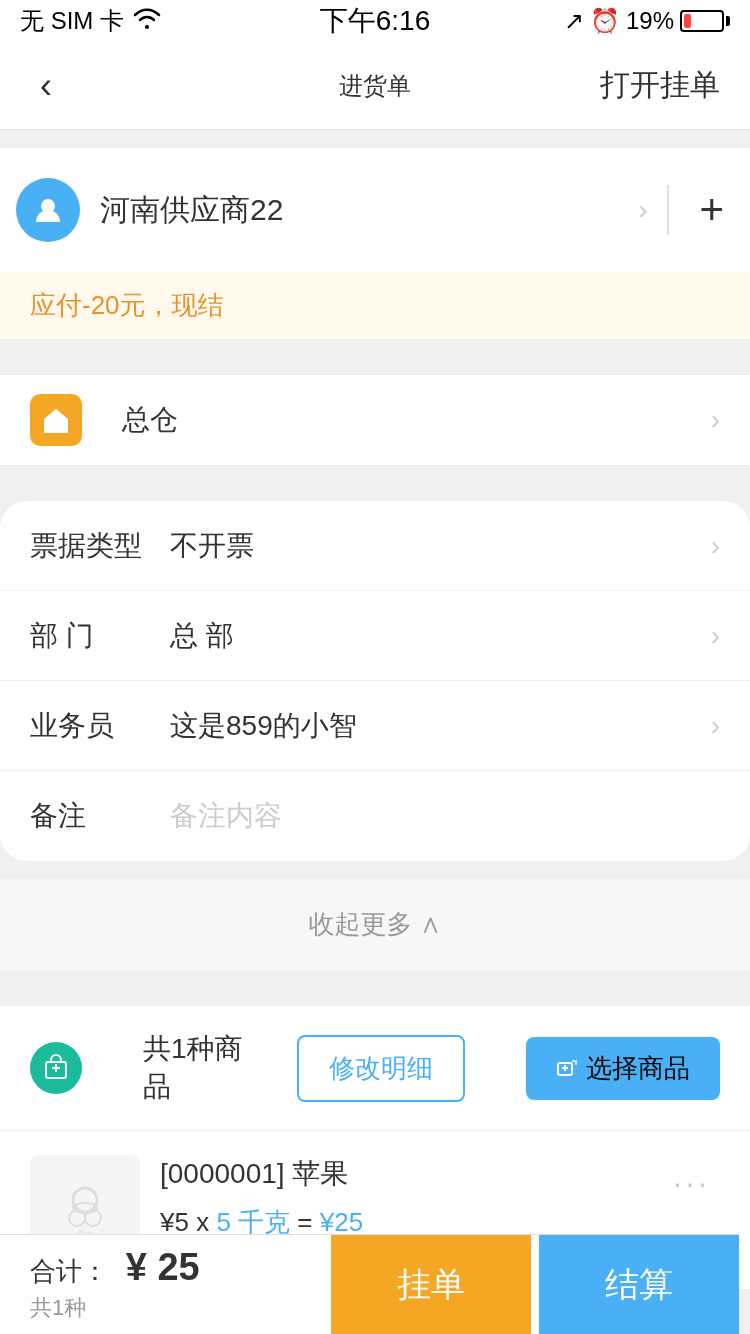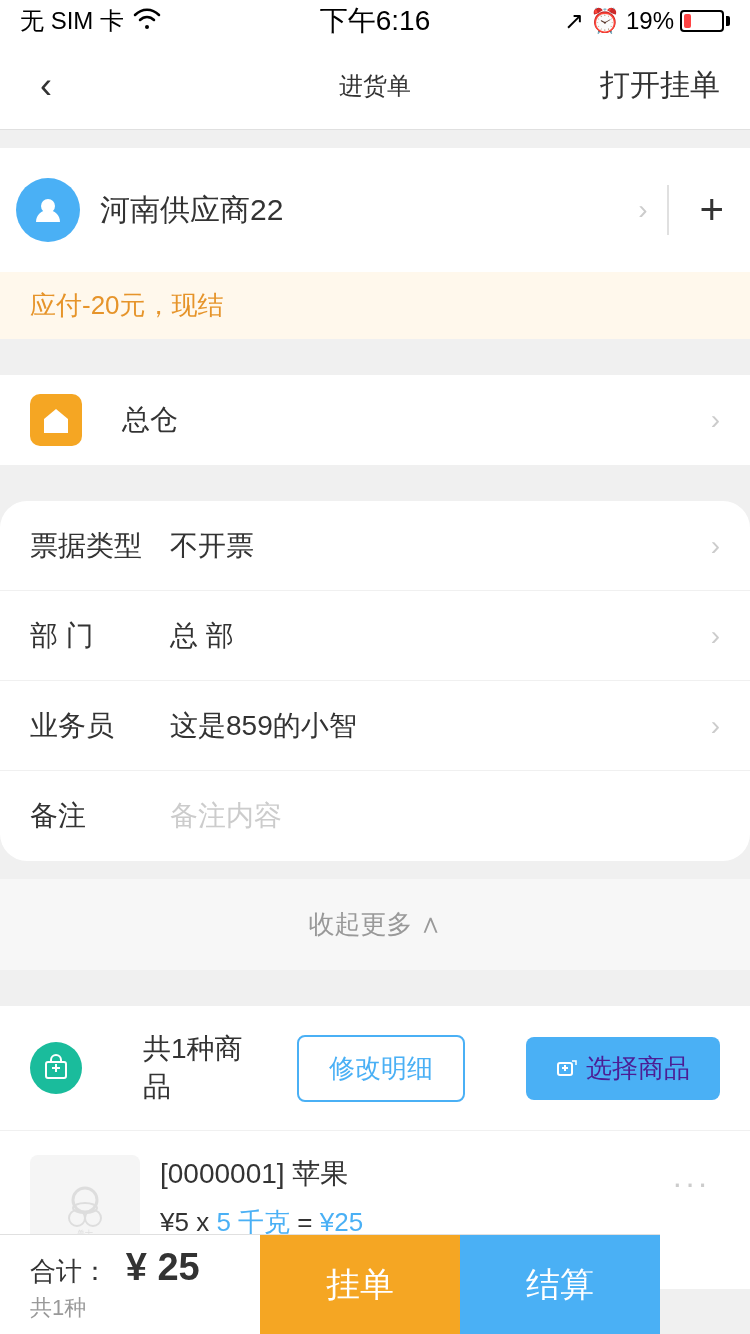--- a/index.html
+++ b/index.html
@@ -265,21 +265,21 @@
       border: 2px solid #4ab0f5;
       color: #4ab0f5;
       background: #fff;
       padding: 14px 30px;
       font-size: 26px;
       border-radius: 8px;
       margin-right: 16px;
     }
     .btn-select {
       background: #4ab0f5;
-      color: #4c1d95;
+      color: #000000;
       padding: 14px 30px;
       font-size: 26px;
       border-radius: 8px;
       border: none;
       display: flex;
       align-items: center;
       gap: 8px;
     }
 
     
@@ -328,26 +328,27 @@
       font-size: 32px;
       padding: 10px;
       letter-spacing: 2px;
     }
 
     
     .bottom-bar {
       position: fixed;
       bottom: 0;
       left: 0;
-      width: 660px;
+      width: 739px;
       height: 100px;
       display: flex;
       align-items: center;
       background: #fff;
       border-top: 1px solid #e0e0e0;
+      gap: 8px;
     }
     .total-section {
       flex: 1;
       padding: 0 30px;
     }
     .total-label {
       font-size: 26px;
       color: #333;
       display: inline;
     }

